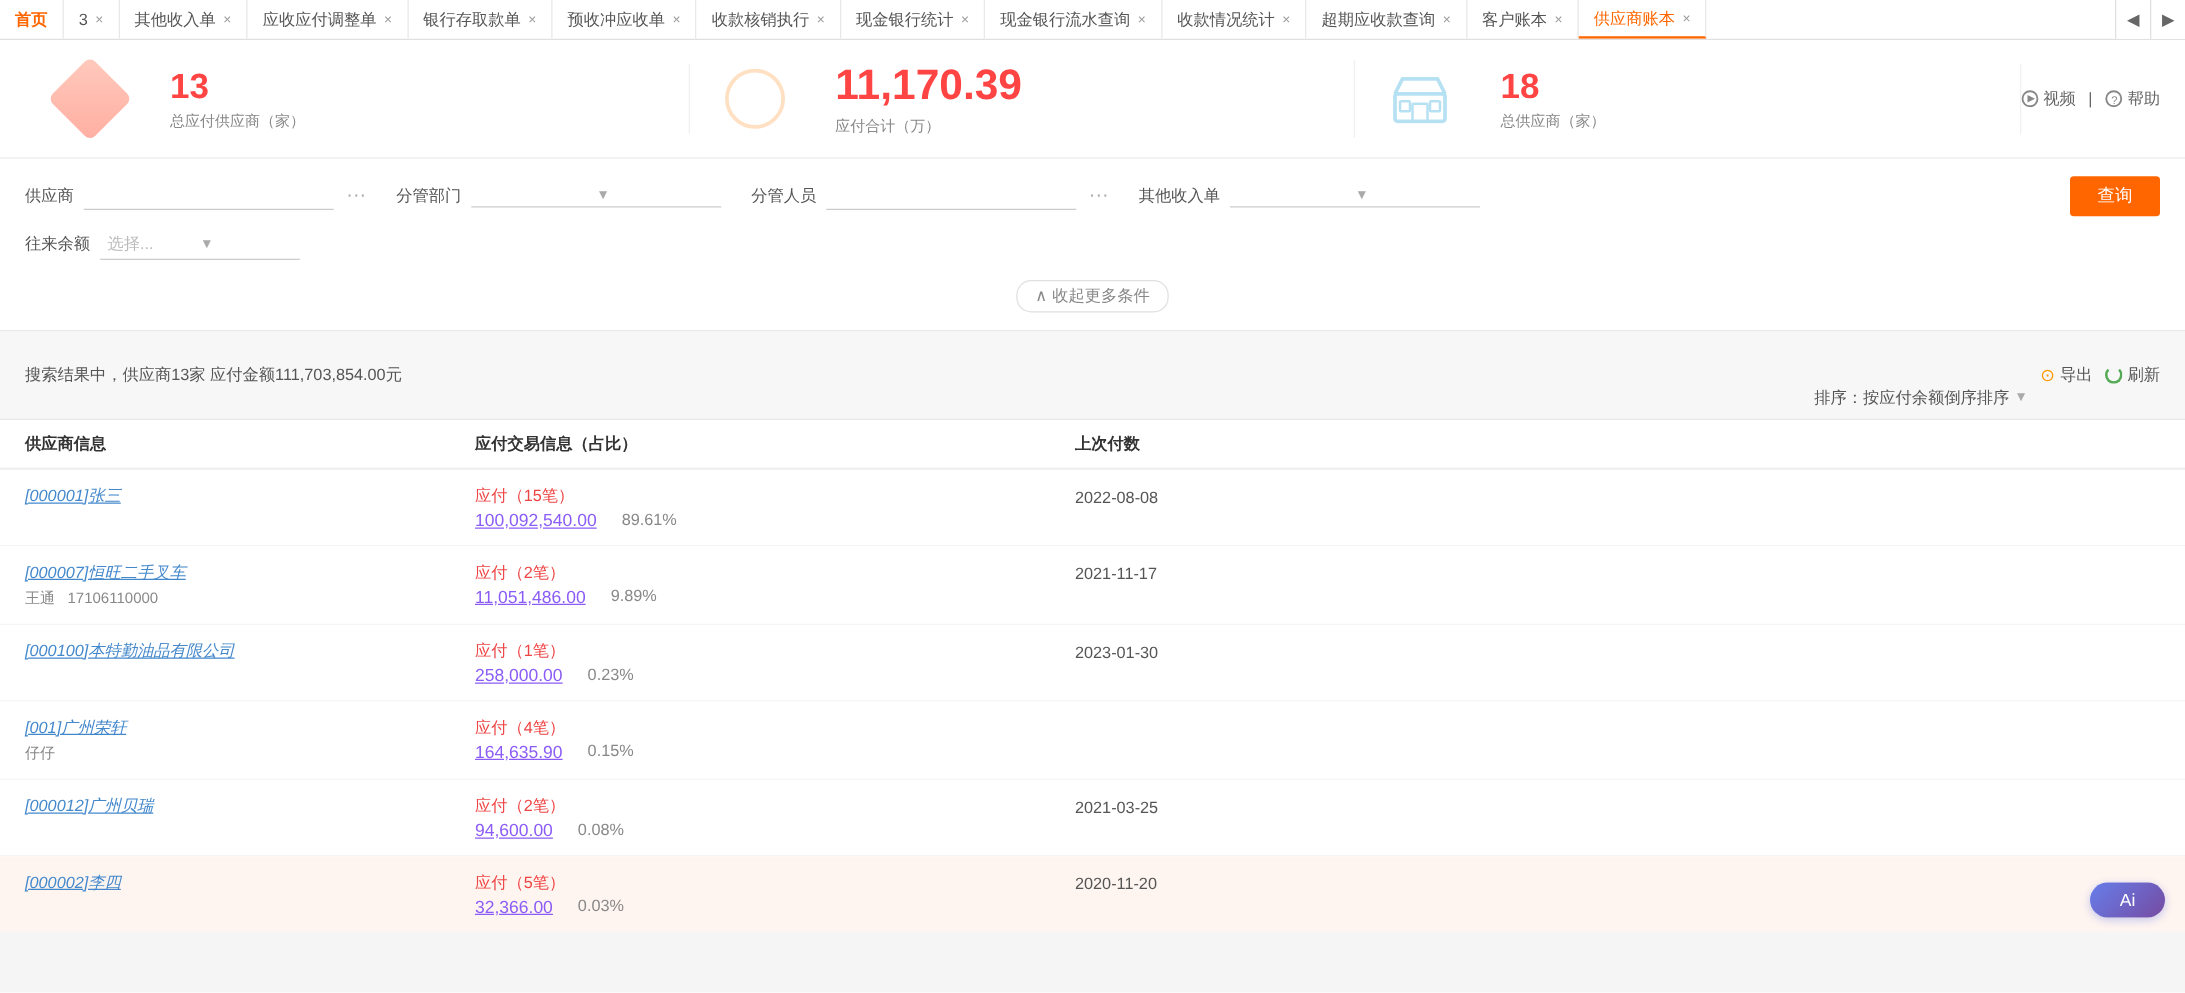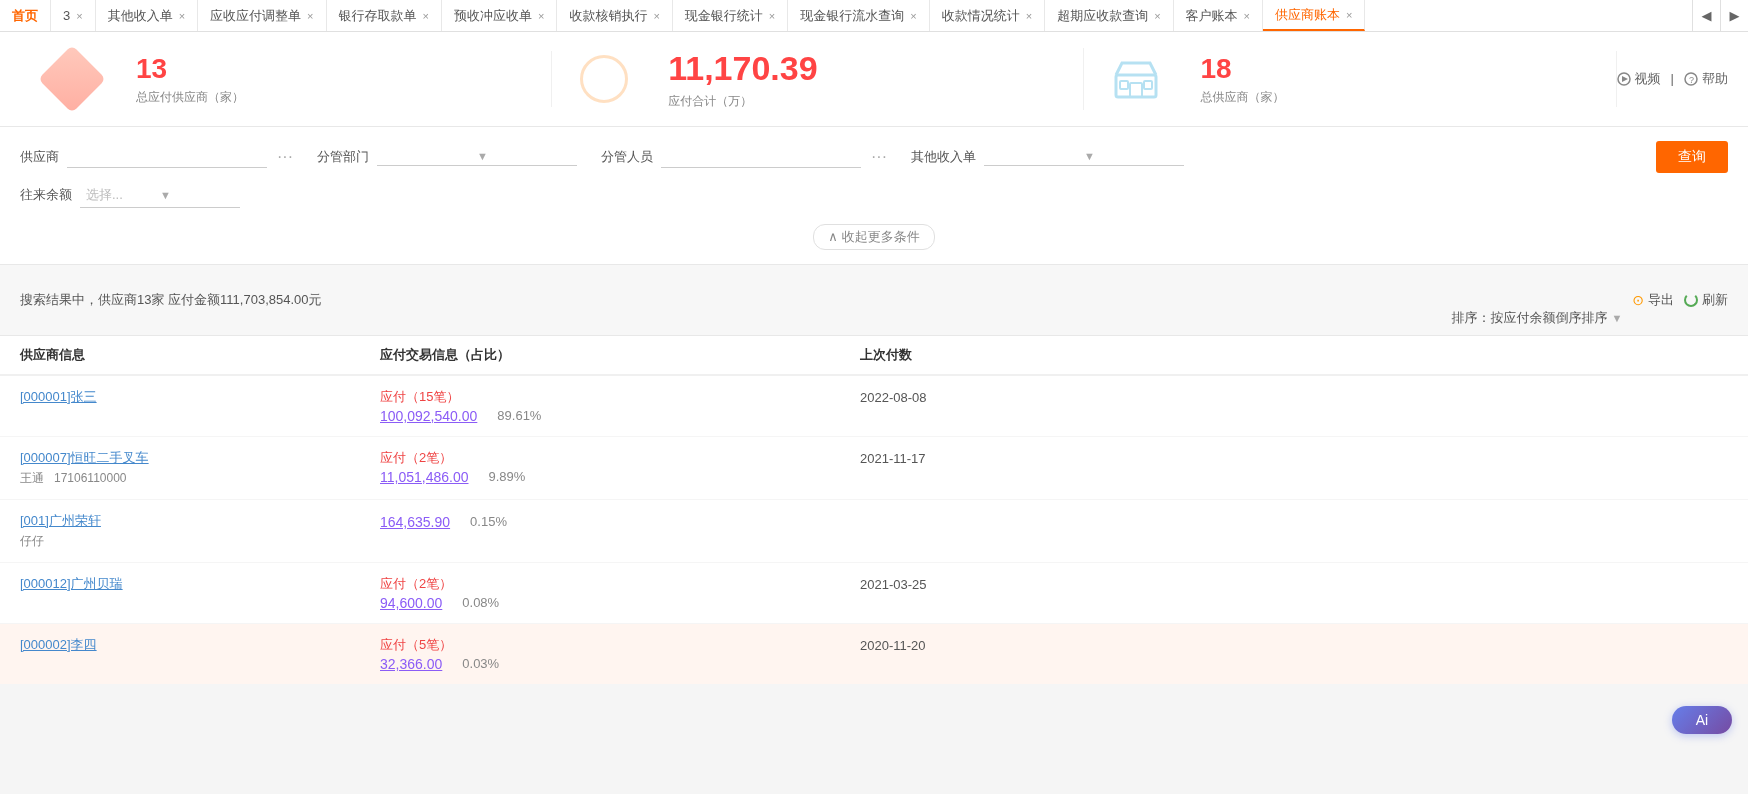--- a/index.html
+++ b/index.html
@@ -242,20 +242,21 @@
       align-items: flex-start;
       min-height: 60px;
     }
     .table-row.highlighted { background: #fff5f0; }
 
     .supplier-name {
       color: #4488cc;
       text-decoration: underline;
       cursor: pointer;
       font-size: 13px;
+      font-style: italic;
     }
     .supplier-contact {
       color: #888;
       font-size: 12px;
       margin-top: 3px;
     }
 
     .transaction-info { display: flex; flex-direction: column; }
     .transaction-label { font-size: 13px; color: #ef4444; }
     .transaction-amount {
@@ -505,28 +506,44 @@
         <div class="transaction-label">应付（2笔）</div>
         <div class="transaction-row">
           <span class="transaction-amount">11,051,486.00</span>
           <span class="pct">9.89%</span>
         </div>
       </div>
     </div>
     <div class="col-lastpay last-pay">2021-11-17</div>
   </div>
 
+  <div class="table-row">
+    <div class="col-supplier">
+      <div class="supplier-name">[000100]本特勤油品有限公司</div>
+    </div>
+    <div class="col-transaction">
+      <div class="transaction-info">
+        <div class="transaction-label">应付（1笔）</div>
+        <div class="transaction-row">
+          <span class="transaction-amount">258,000.00</span>
+          <span class="pct">0.23%</span>
+        </div>
+      </div>
+    </div>
+    <div class="col-lastpay last-pay">2023-01-30</div>
+  </div>
 
   <div class="table-row">
     <div class="col-supplier">
       <div class="supplier-name">[001]广州荣轩</div>
       <div class="supplier-contact">仔仔</div>
     </div>
     <div class="col-transaction">
       <div class="transaction-info">
+        <div class="transaction-label">应付（4笔）</div>
         <div class="transaction-row">
           <span class="transaction-amount">164,635.90</span>
           <span class="pct">0.15%</span>
         </div>
       </div>
     </div>
     <div class="col-lastpay last-pay"></div>
   </div>
 
   <div class="table-row">

